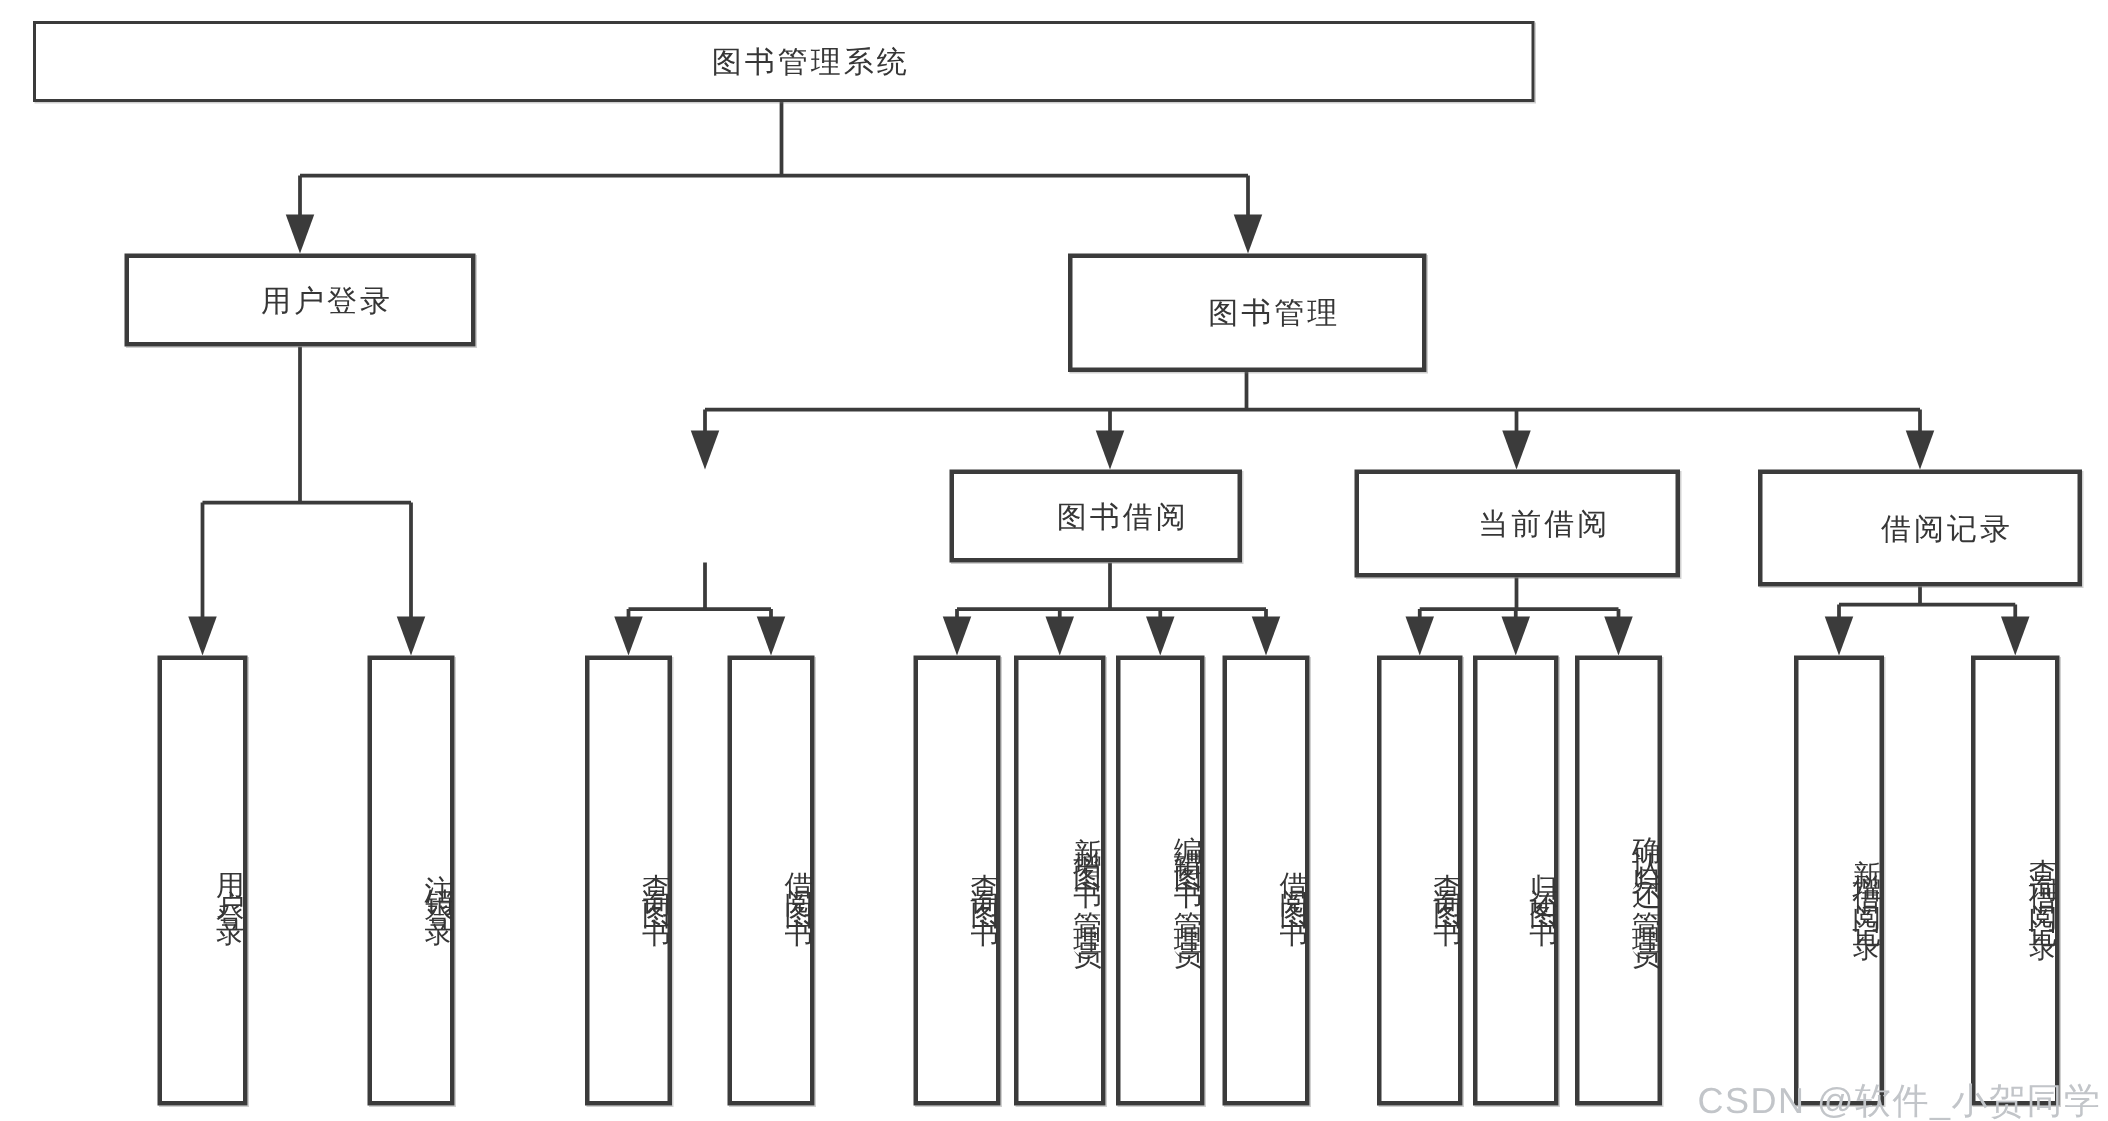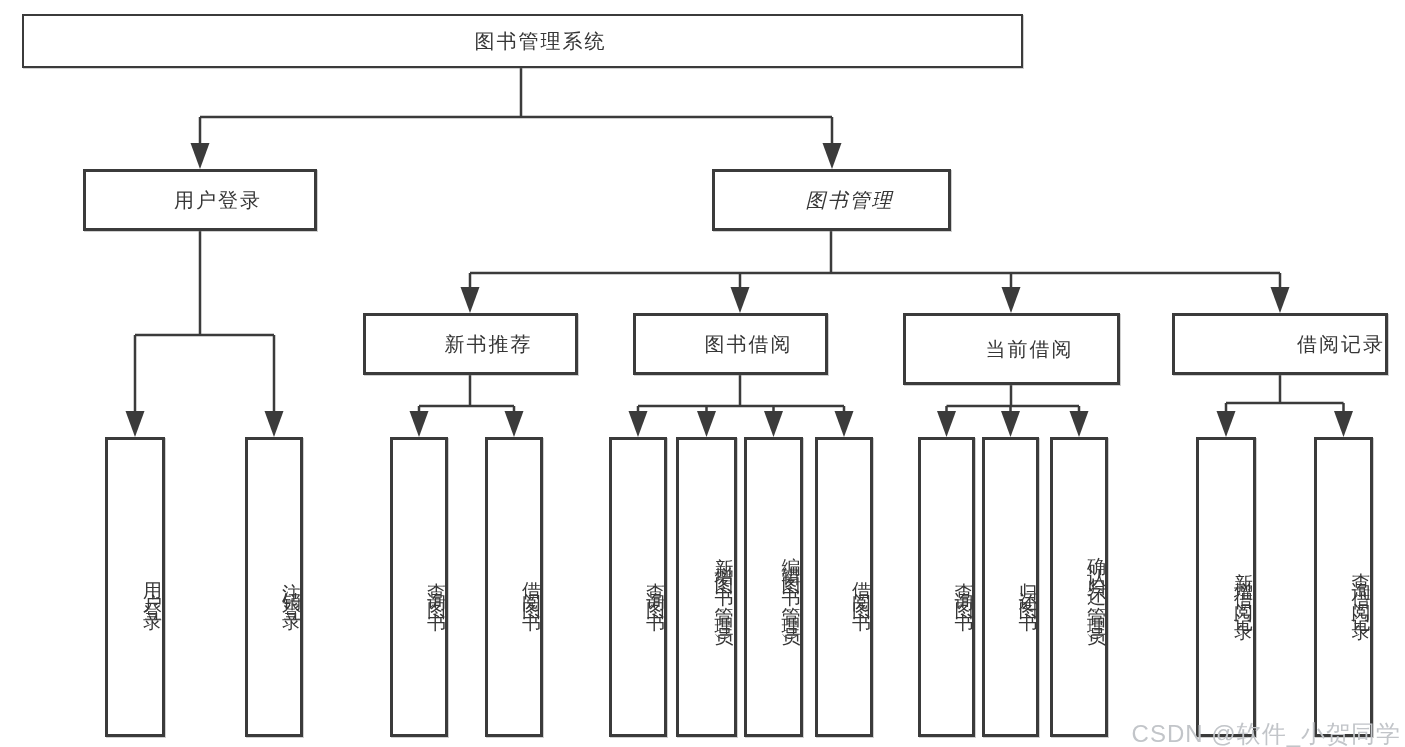--- a/index.html
+++ b/index.html
@@ -98,34 +98,31 @@
     <polygon class="head" points="1334,411 1353,411 1343.5,437"></polygon>
   </svg>
 
   <div class="node root" style="left:22px; top:14px; width:1001px; height:54px;">
     <span class="hlabel">图书管理系统</span>
   </div>
 
   <div class="node" style="left:83px; top:169px; width:234px; height:62px;">
     <span class="hlabel">用户登录</span>
   </div>
-  <div class="node" style="left:712px; top:169px; width:239px; height:62px;font-style:italic;">
+  <div class="node" style="left:712px; top:169px; width:239px; height:79px;">
     <span class="hlabel">图书管理</span>
   </div>
 
-  <div class="node" style="left:363px; top:313px; width:215px; height:62px;">
-    <span class="hlabel">新书推荐</span>
-  </div>
   <div class="node" style="left:633px; top:313px; width:195px; height:62px;">
     <span class="hlabel">图书借阅</span>
   </div>
   <div class="node" style="left:903px; top:313px; width:217px; height:72px;">
     <span class="hlabel">当前借阅</span>
   </div>
-  <div class="node" style="left:1172px; top:313px; width:216px; height:62px;justify-content:flex-end;">
+  <div class="node" style="left:1172px; top:313px; width:216px; height:78px;">
     <span class="hlabel">借阅记录</span>
   </div>
 
   <div class="node" style="left:105px; top:437px; width:60px; height:300px;">
     <span class="vtext">用户登录</span>
   </div>
   <div class="node" style="left:245px; top:437px; width:58px; height:300px;">
     <span class="vtext">注销登录</span>
   </div>
 

